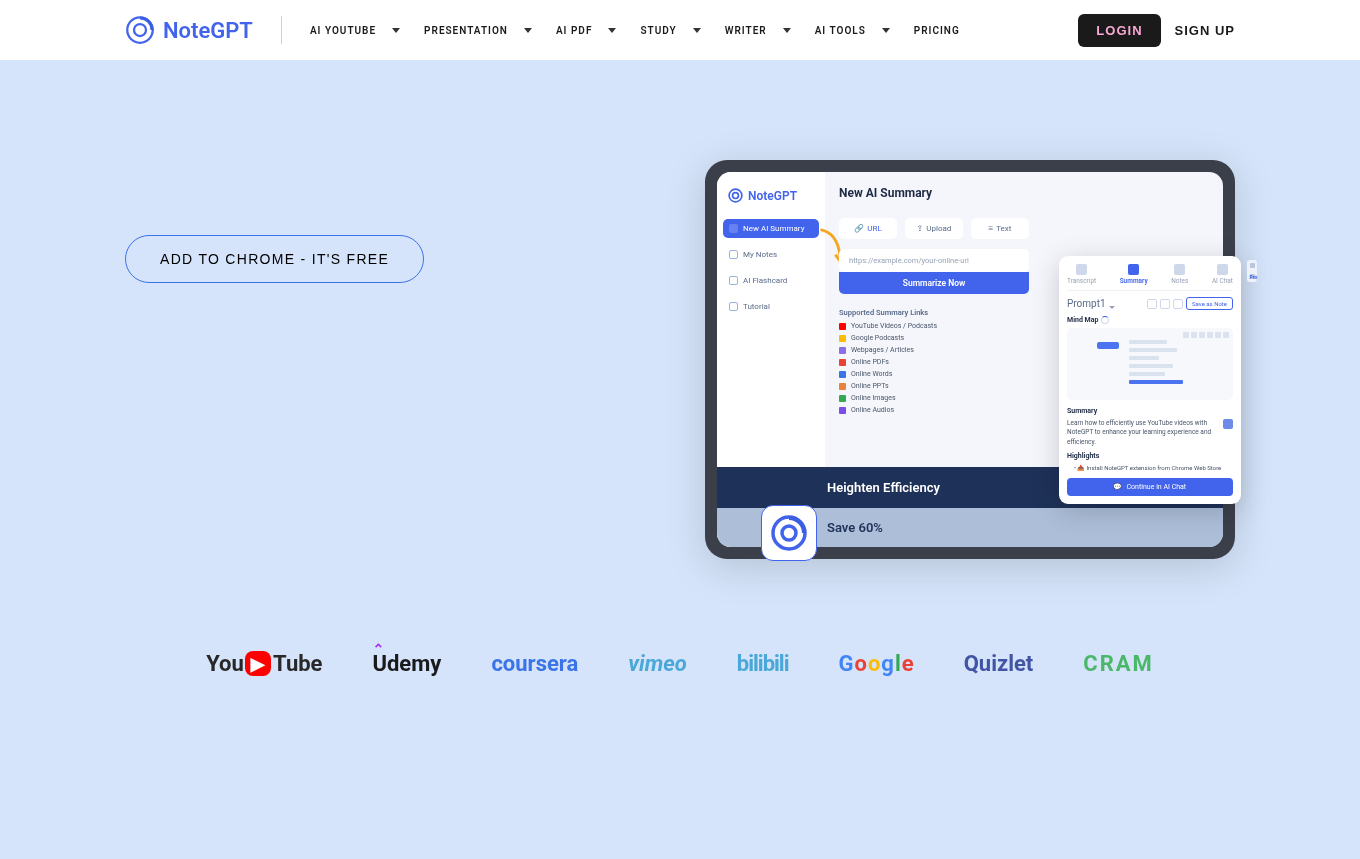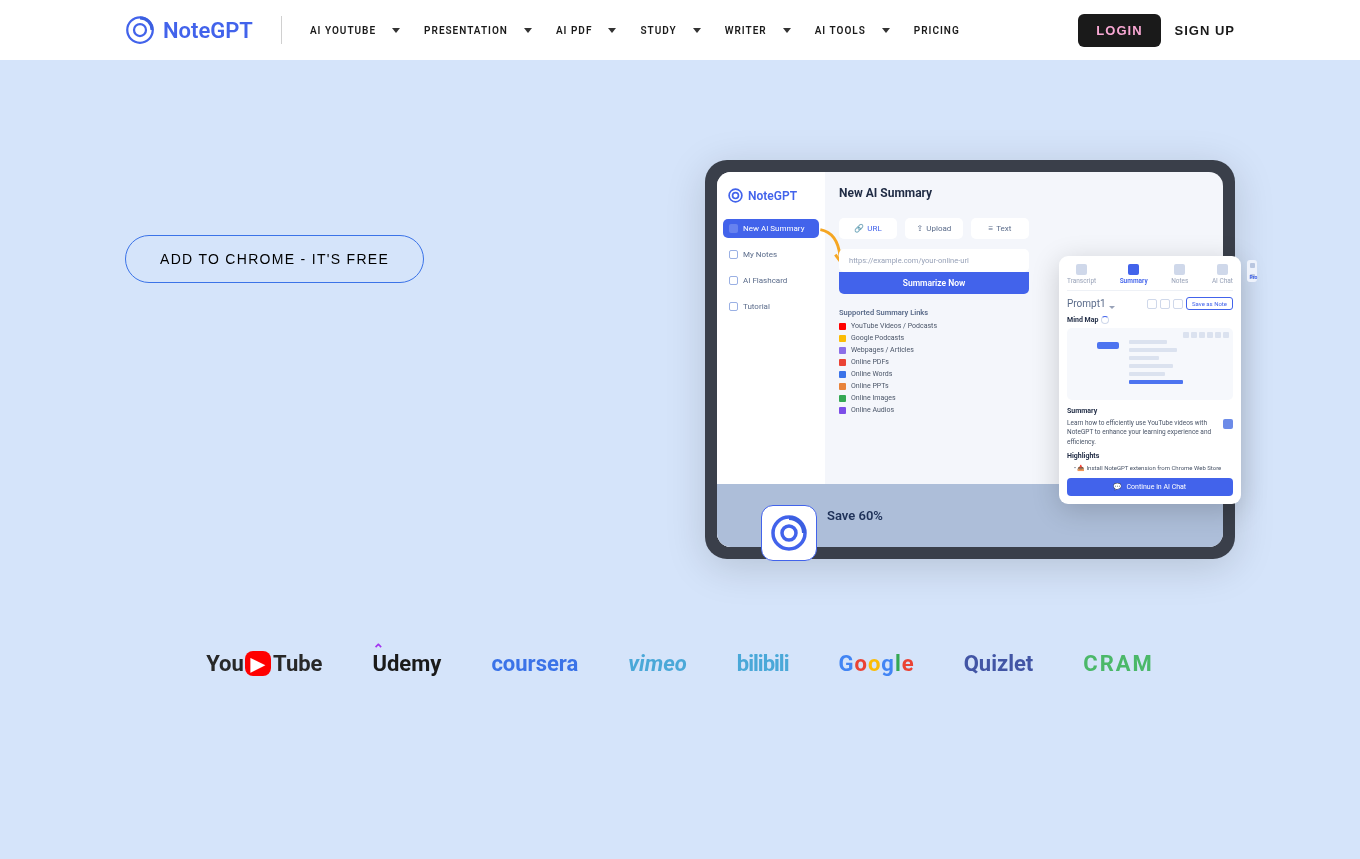--- a/index.html
+++ b/index.html
@@ -40,21 +40,21 @@
 .tab.active{color:#4263eb}
 .url-input{background:#fff;border-radius:5px;padding:7px 10px;font-size:7.5px;color:#98a2b8;margin-right:180px}
 .summarize-btn{background:#4263eb;color:#fff;font-size:8.5px;font-weight:600;text-align:center;padding:6px;border-radius:0 0 5px 5px;margin-right:180px;margin-top:0}
 .supported{margin-top:14px;font-size:7.5px;color:#5a6b8a}
 .supported-title{font-weight:600;margin-bottom:5px}
 .sup-row{display:flex;align-items:center;gap:5px;margin-bottom:4px;font-size:7px;color:#4a5568}
 .sup-ico{width:7px;height:7px;border-radius:1px}
 .arrow{position:absolute;left:98px;top:56px;width:34px;height:40px}
 .banner{position:absolute;left:0;right:0;bottom:0}
 .banner1{background:#1e3158;color:#fff;padding:13px 20px;font-size:13px;font-weight:600}
-.banner2{background:#adbed9;color:#1e3158;padding:24px 64px;font-size:13px;font-weight:600}
+.banner2{background:#adbed9;color:#1e3158;padding:12px 64px;font-size:13px;font-weight:600}
 .chip-logo{position:absolute;left:56px;bottom:-2px;width:56px;height:56px;background:#fff;border-radius:12px;border:1.5px solid #4263eb;display:flex;align-items:center;justify-content:center}
 .chip-logo svg{width:40px;height:40px}
 .overlay{position:absolute;right:-6px;top:96px;width:182px;background:#fff;border-radius:9px;box-shadow:0 6px 28px rgba(0,0,0,.18);padding:8px;font-size:7px}
 .ov-tabs{display:flex;justify-content:space-between;border-bottom:1px solid #eef1f6;padding-bottom:5px;margin-bottom:6px}
 .ov-tab{display:flex;flex-direction:column;align-items:center;gap:2px;font-size:6.5px;color:#98a2b8}
 .ov-tab.active{color:#4263eb;font-weight:600}
 .ov-tico{width:11px;height:11px;border-radius:2px;background:#cfd8ea}
 .ov-tab.active .ov-tico{background:#4263eb}
 .ov-row{display:flex;align-items:center;justify-content:space-between;margin-bottom:6px}
 .ov-prompt{font-size:10px;color:#5a6b8a;display:flex;align-items:flex-end;gap:3px}
@@ -231,20 +231,21 @@
                   <span>Online Images</span>
                 </div>
               <div class="sup-row">
                   <span class="sup-ico" style="background:#7c4de8"></span>
                   <span>Online Audios</span>
                 </div>
             </div>
           </div>
 
           <div class="banner">
+            <div class="banner1"><span style="margin-left:90px">Heighten Efficiency</span></div>
             <div class="banner2"><span style="margin-left:46px">Save 60%</span></div>
           </div>
         </div>
 
         <div class="chip-logo">
           <svg viewBox="0 0 40 40">
               <circle cx="20" cy="20" r="16" fill="none" stroke="#4263eb" stroke-width="3.5"></circle>
               <path d="M20 5 A15 15 0 0 1 35 20" fill="none" stroke="#3b5fe0" stroke-width="4"></path>
               <circle cx="20" cy="20" r="7" fill="none" stroke="#4263eb" stroke-width="3.5"></circle>
             </svg>

